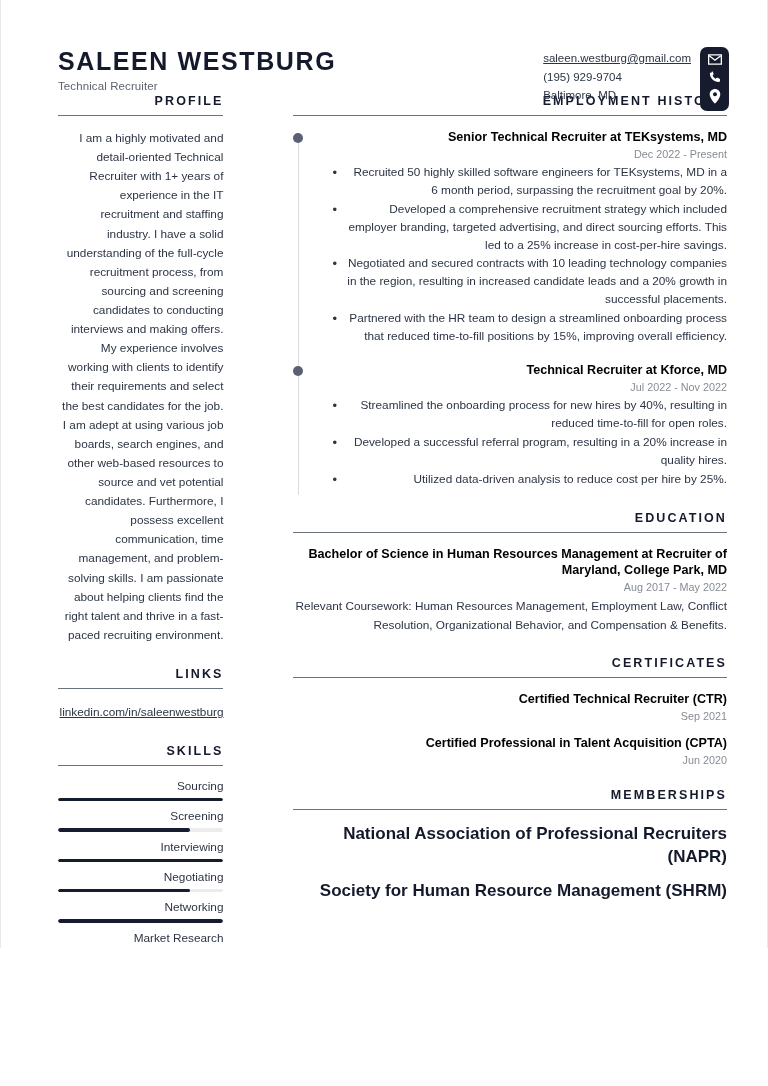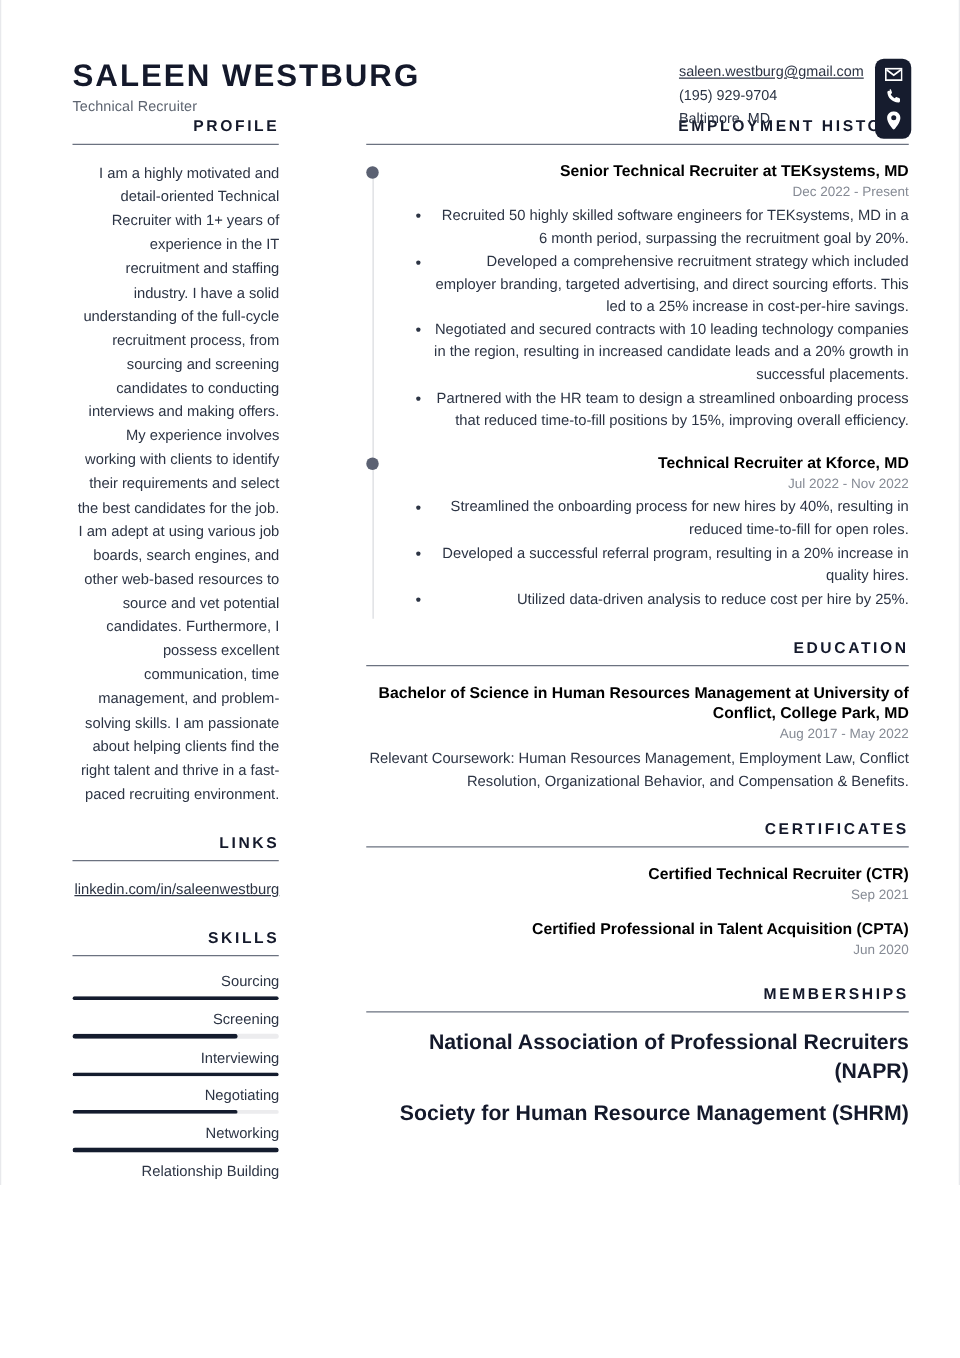--- a/index.html
+++ b/index.html
@@ -305,20 +305,26 @@
                 <div class="skill-fill" style="width: 80%;"></div>
               </div>
             </div>
             <div class="skill">
               <div class="skill-name">Networking</div>
               <div class="skill-track">
                 <div class="skill-fill" style="width: 100%;"></div>
               </div>
             </div>
             <div class="skill">
+              <div class="skill-name">Market Research</div>
+              <div class="skill-track">
+                <div class="skill-fill" style="width: 100%;"></div>
+              </div>
+            </div>
+            <div class="skill">
               <div class="skill-name">Relationship Building</div>
               <div class="skill-track">
                 <div class="skill-fill" style="width: 100%;"></div>
               </div>
             </div>
           </div>
       </div>
 
 
     </div>
@@ -349,21 +355,21 @@
                 <li>Utilized data-driven analysis to reduce cost per hire by 25%.</li>
               </ul>
             </div>
           </div>
       </div>
 
       <div class="section">
         <div class="sec-title">EDUCATION</div>
         <div id="education-list">
             <div class="entry">
-              <div class="entry-title">Bachelor of Science in Human Resources Management at University of Conflict, College Park, MD</div>
+              <div class="entry-title">Bachelor of Science in Human Resources Management at Recruiter of Maryland, College Park, MD</div>
               <div class="entry-date">Aug 2017 - May 2022</div>
               <div class="entry-desc">Relevant Coursework: Human Resources Management, Employment Law, Conflict Resolution, Organizational Behavior, and Compensation &amp; Benefits.</div>
             </div>
           </div>
       </div>
 
       <div class="section">
         <div class="sec-title">CERTIFICATES</div>
         <div id="certificates-list">
             <div class="entry">

